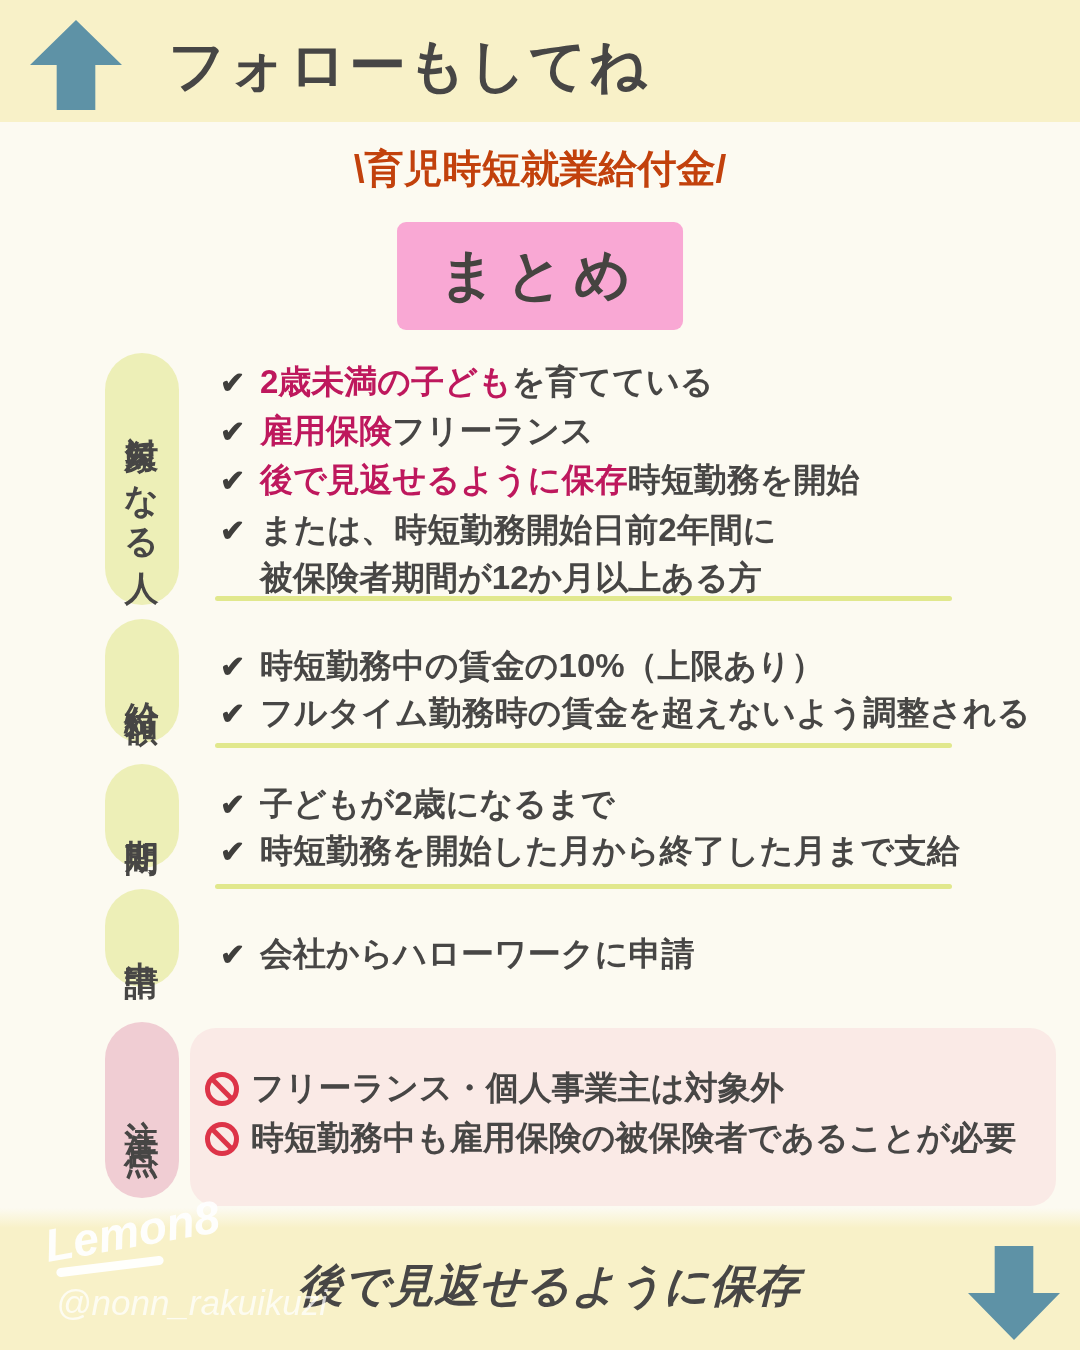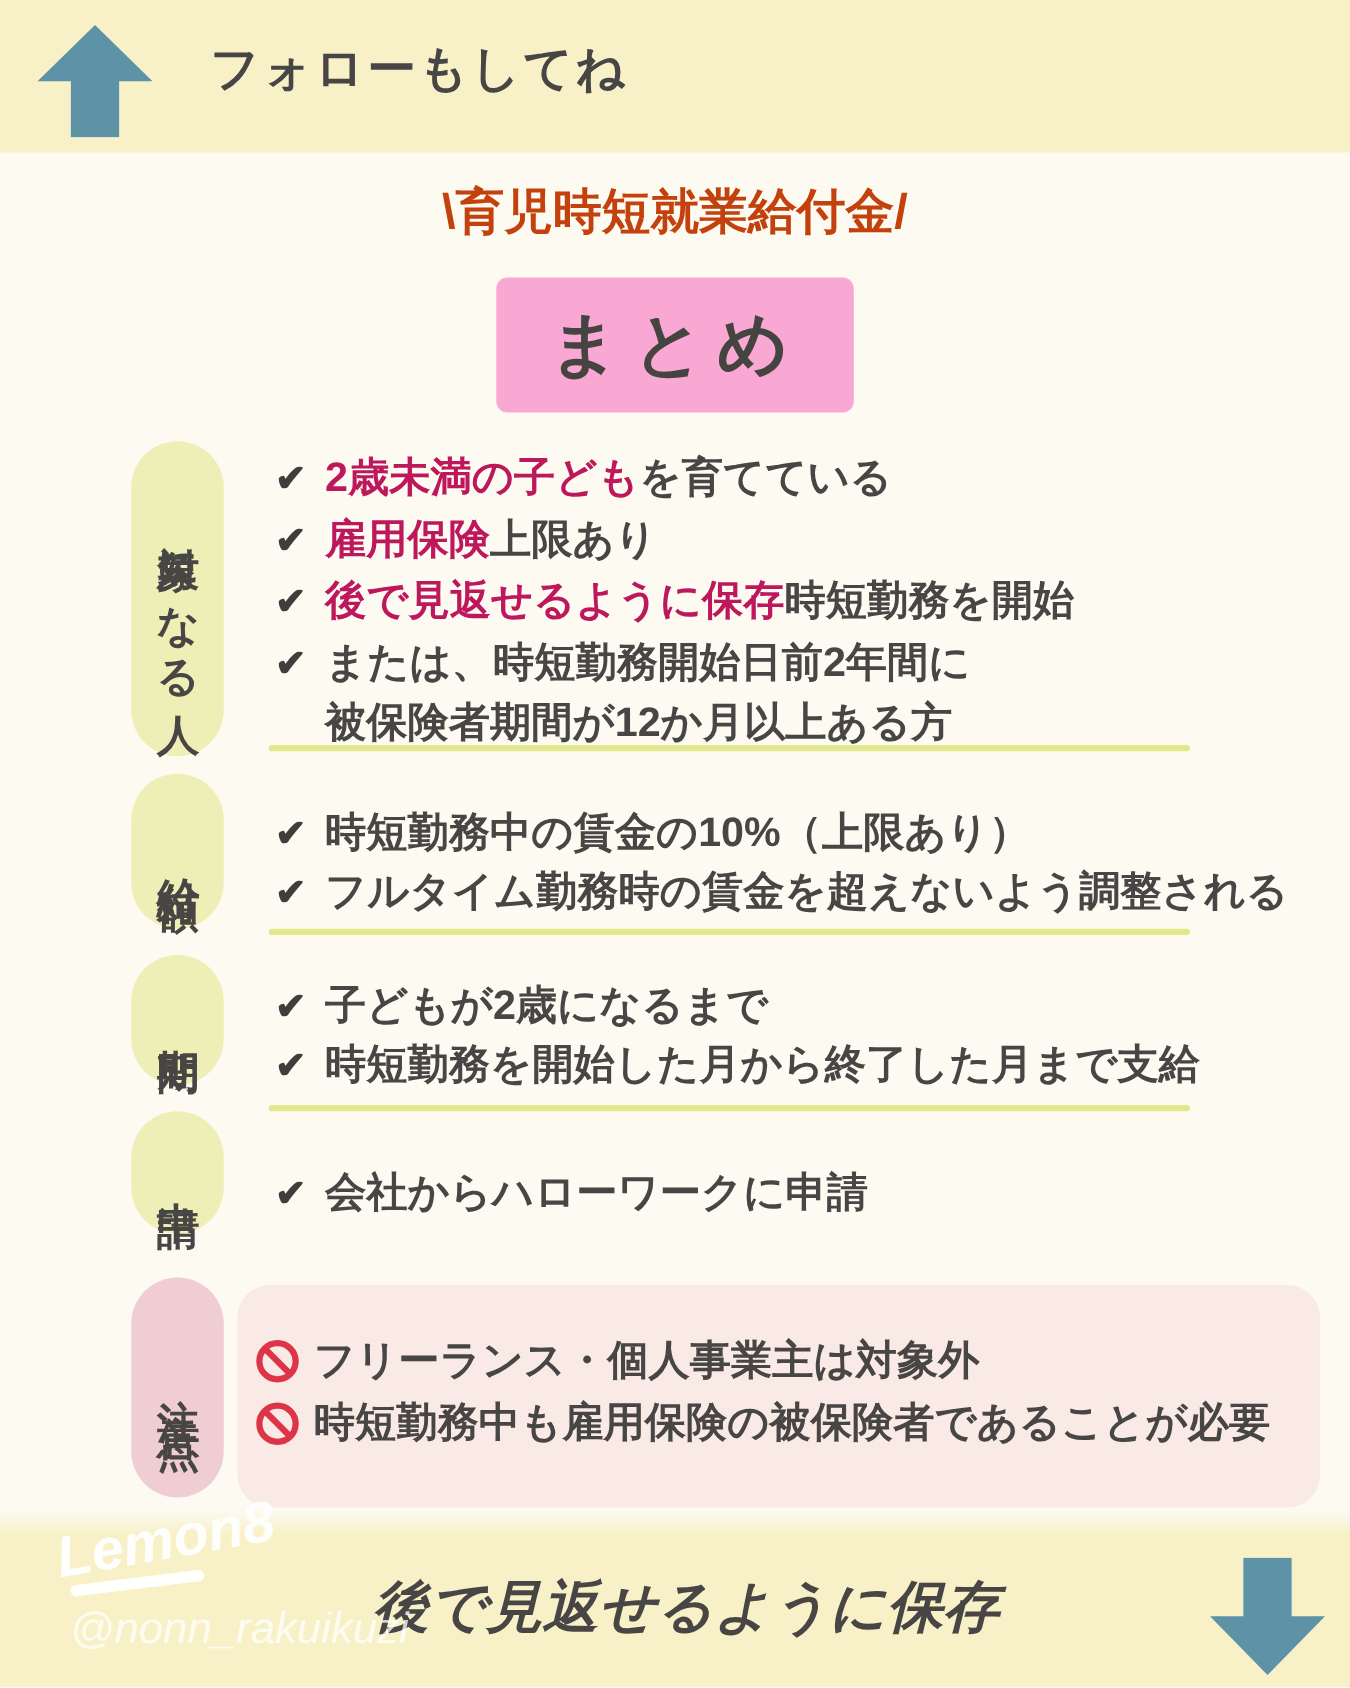--- a/index.html
+++ b/index.html
@@ -3,21 +3,21 @@
 <meta charset="utf-8">
 <style>
   html,body{margin:0;padding:0;}
   body{font-family:"Liberation Sans", sans-serif;}
   .page{position:relative;width:1080px;height:1350px;background:#fcfaf1;overflow:hidden;
         color:#474645;font-weight:700;}
   
   .top-band{position:absolute;left:0;top:0;width:1080px;height:122px;background:#f8f1c8;}
   .arrow-up{position:absolute;left:30px;top:20px;width:92px;height:90px;background:#5e92a6;
             clip-path:polygon(50% 0%,100% 50%,71% 50%,71% 100%,29% 100%,29% 50%,0% 50%);}
-  .header-title{position:absolute;left:168px;top:28px;font-size:39px;font-weight:800;
+  .header-title{position:absolute;left:168px;top:28px;font-size:57px;font-weight:800;
                 color:#474645;letter-spacing:2px;white-space:nowrap;}
   
   .subtitle{position:absolute;left:0;top:142px;width:1080px;text-align:center;
             font-size:39px;font-weight:800;color:#c2410c;}
   .badge{position:absolute;left:540px;top:222px;transform:translateX(-50%);
          background:#f9a8d4;border-radius:9px;padding:16px 42px;
          font-size:56px;font-weight:800;letter-spacing:10px;color:#454440;white-space:nowrap;}
   
   .pill{position:absolute;left:105px;width:74px;background:#edefb7;border-radius:37px;
         display:flex;align-items:center;justify-content:center;
@@ -66,21 +66,21 @@
   <div class="top-band">
     <div class="arrow-up"></div>
     <div class="header-title">フォローもしてね</div>
   </div>
 
   <div class="subtitle">\育児時短就業給付金/</div>
   <div class="badge">まとめ</div>
 
   <div class="pill pill-target">対象になる人</div>
   <div class="line" style="top:360px"><span class="check">✔</span><span class="red">2歳未満の子ども</span><span>を育てている</span></div>
-  <div class="line" style="top:409px"><span class="check">✔</span><span class="red">雇用保険</span><span>上限あり</span></div>
+  <div class="line" style="top:409px"><span class="check">✔</span><span class="red">雇用保険</span><span>フリーランス</span></div>
   <div class="line" style="top:458px"><span class="check">✔</span><span class="red">後で見返せるように保存</span><span>時短勤務を開始</span></div>
   <div class="line" style="top:508px"><span class="check">✔</span><span>または、時短勤務開始日前2年間に</span></div>
   <div class="line cont" style="top:556px"><span>被保険者期間が12か月以上ある方</span></div>
   <div class="divider" style="top:596px"></div>
 
   <div class="pill pill-amount">給付額</div>
   <div class="line" style="top:644px"><span class="check">✔</span><span>時短勤務中の賃金の10%（上限あり）</span></div>
   <div class="line" style="top:691px"><span class="check">✔</span><span>フルタイム勤務時の賃金を超えないよう調整される</span></div>
   <div class="divider" style="top:743px"></div>
 

